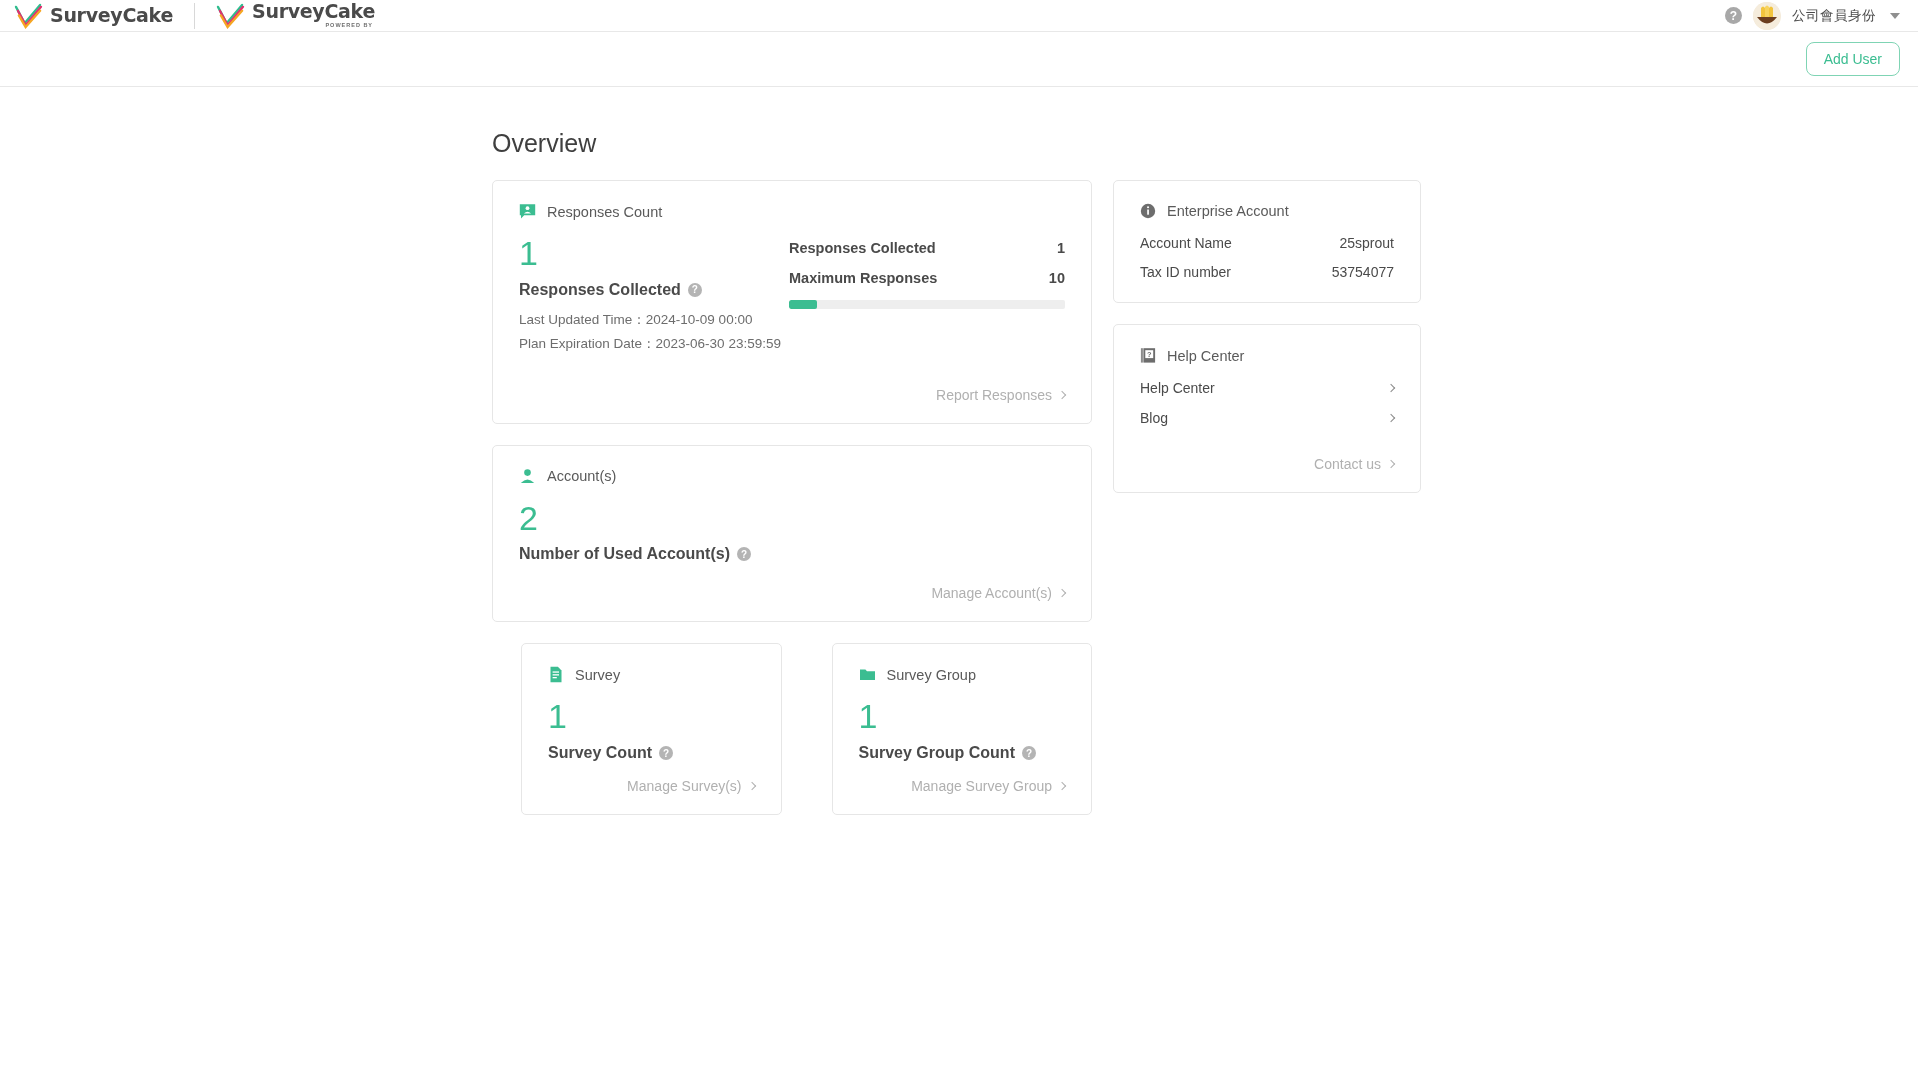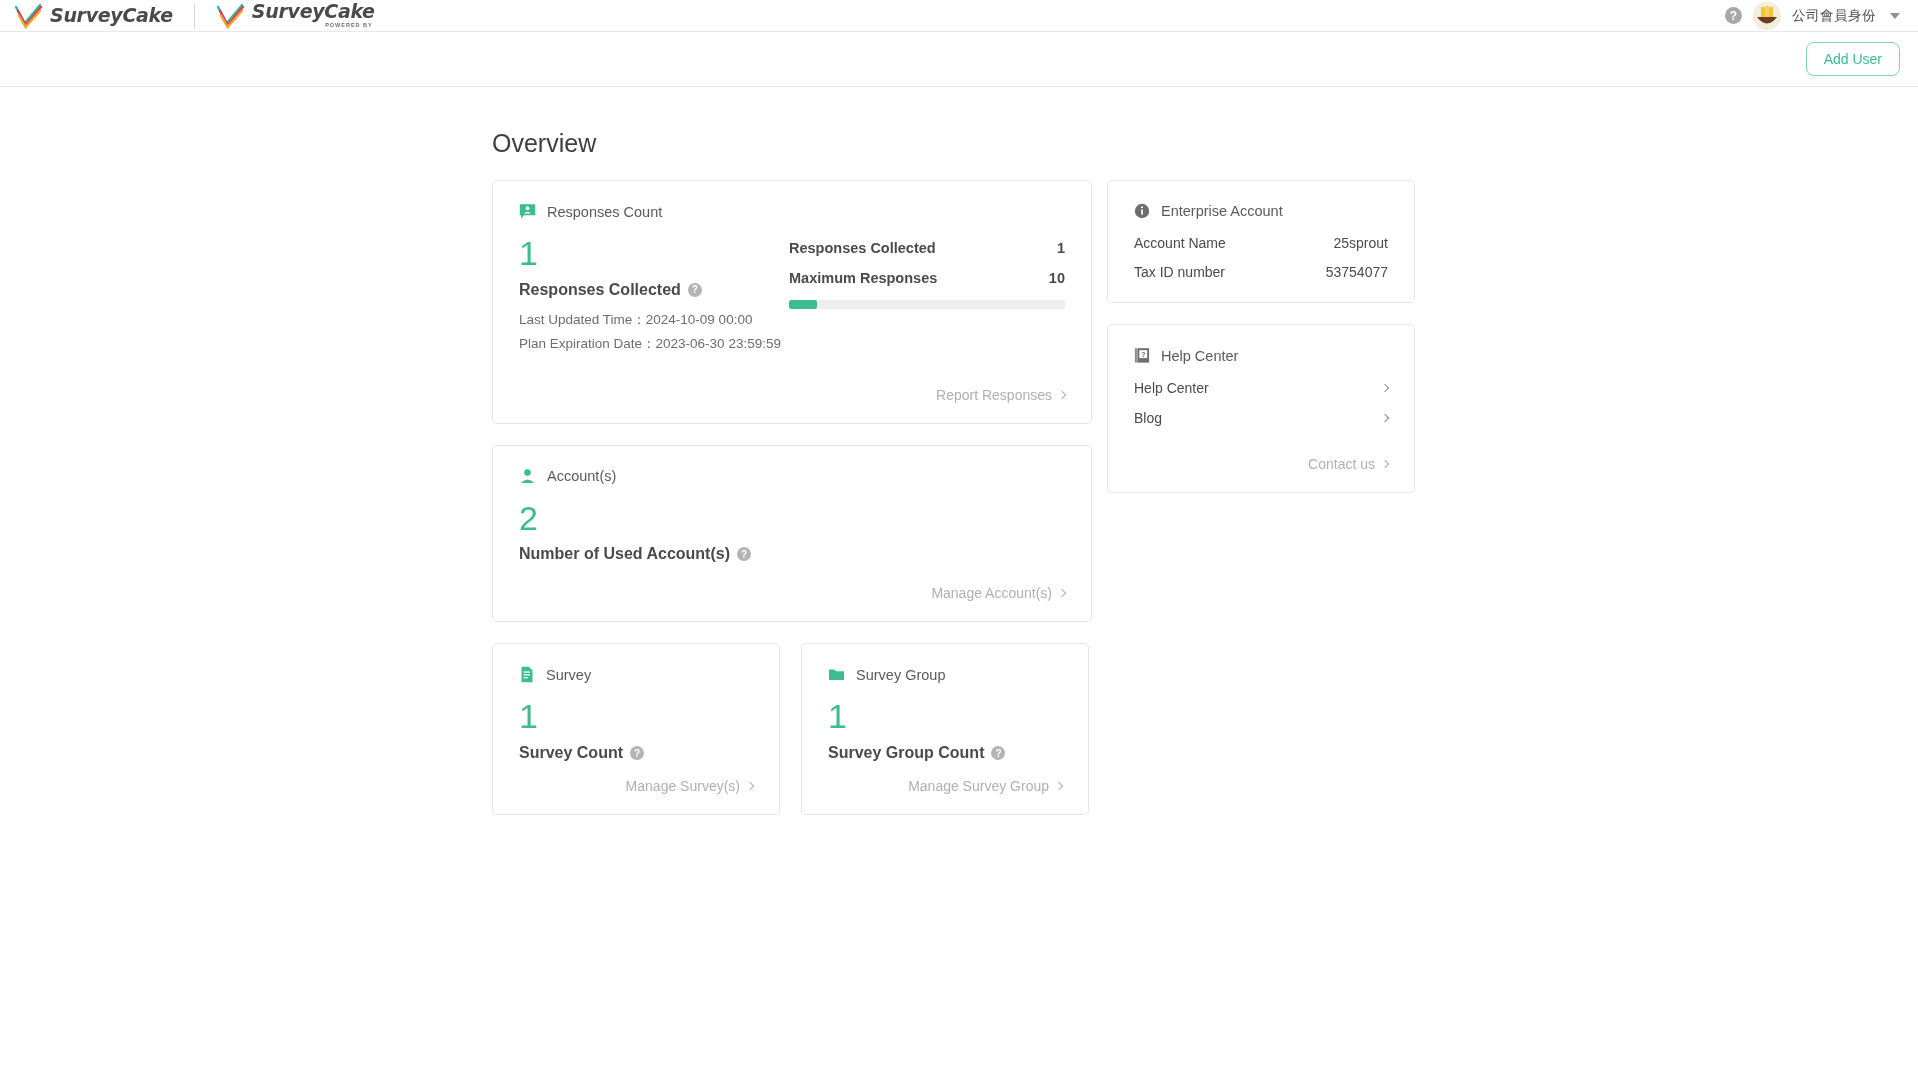--- a/index.html
+++ b/index.html
@@ -24,21 +24,20 @@
     position: relative;
   }
   .logo-group { display: flex; align-items: center; }
   .logo-unit { display: flex; align-items: center; gap: 7px; }
   .logo-sep {
     width: 1px; height: 26px; background: #d8d8d8; margin: 0 21px;
   }
   .logo-mark { width: 29px; height: 26px; display: block; }
   .logo-text {
     font-family: "DejaVu Sans", sans-serif;
-    font-style: italic;
     font-weight: bold;
     font-size: 19px;
     color: #4a4a4a;
     letter-spacing: -0.3px;
     line-height: 1;
   }
   .logo-stack { display: flex; flex-direction: column; line-height: 1; }
   .logo-powered {
     font-size: 5.5px;
     font-weight: bold;
@@ -138,21 +137,21 @@
     font-size: 25px;
     color: #3f3f3f;
     font-weight: normal;
     margin-left: 492px;
     margin-bottom: 22px;
   }
   .grid {
     display: flex;
     align-items: flex-start;
     margin-left: 492px;
-    gap: 15px;
+    gap: 21px;
   }
   .col-left { width: 600px; display: flex; flex-direction: column; gap: 21px; }
   .col-right { width: 308px; display: flex; flex-direction: column; gap: 21px; }
 
   .card {
     border: 1px solid #e6e6e6;
     border-radius: 5px;
     background: #fff;
     padding: 22px 26px 20px 26px;
   }
@@ -256,21 +255,21 @@
     display: flex;
     justify-content: space-between;
     align-items: center;
     font-size: 14px;
     color: #4a4a4a;
     margin-bottom: 14px;
     cursor: pointer;
   }
 
   .bottom-row { display: flex; gap: 21px; }
-  .card-sm { width: 288px; }
+  .card-sm { width: 288px; margin-left: 29px; }
 
   .spacer-34 { height: 34px; }
   .spacer-22 { height: 22px; }
   .spacer-16 { height: 16px; }
 </style>
 </head>
 <body>
 
 <div class="topbar">
   <div class="logo-group">

